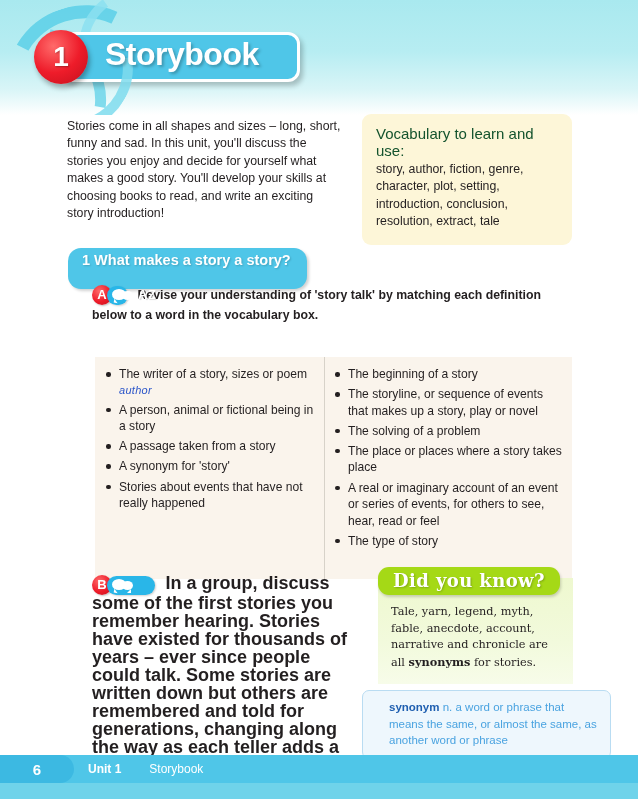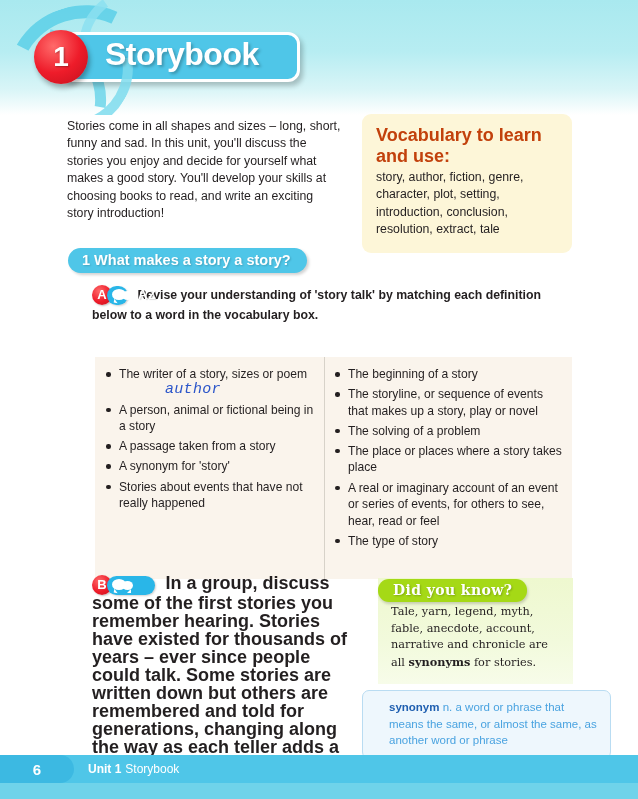--- a/index.html
+++ b/index.html
@@ -63,31 +63,31 @@
   #intro-text{
     position:absolute;left:67px;top:118px;width:275px;
     font-size:12.3px;line-height:17.4px;color:#231f20;
   }
   #vocab-box{
     position:absolute;left:362px;top:114px;width:210px;
     background:#fdf6d8;border-radius:9px;
     padding:11px 14px 14px 14px;box-sizing:border-box;
   }
   #vocab-title{
-    font-size:18px;font-weight:bold;color:#c2410c;margin-bottom:2px;
+    font-size:15px;font-weight:normal;color:#14532d;margin-bottom:2px;
   }
   #vocab-words{
     font-size:12.3px;line-height:17.4px;color:#231f20;
   }
 
   
   #section-pill{
     position:absolute;left:68px;top:248px;
     background:#4fc6e8;border-radius:13px;
-    padding:4px 16px 5px 14px;
+    padding:4px 16px 21px 14px;
     box-shadow:2px 2px 3px rgba(0,0,0,.18);
     color:#ffffff;font-size:14.5px;font-weight:bold;
     text-shadow:1px 1px 2px rgba(0,0,0,.18);
   }
 
   
   #task-a{position:absolute;left:92px;top:285px;width:480px;}
   .task-badge{
     display:inline-block;width:20px;height:20px;border-radius:50%;
     background:radial-gradient(circle at 36% 30%,#ff6a6a 0%,#ee1c2a 55%,#c2101c 100%);
@@ -150,48 +150,46 @@
     font-size:12.1px;line-height:16.6px;color:#231f20;
     margin-bottom:3.5px;
   }
   .def-list li:before{
     content:"";position:absolute;left:1px;top:6px;
     width:4.5px;height:4.5px;border-radius:50%;background:#231f20;
   }
   .handwritten{
     display:block;
     color:#2b55c9;
-    font-family:Liberation Mono, monospace;
+    font-family:Liberation Sans, sans-serif;
     font-style:italic;
-    font-size:15px;
+    font-size:11px;
     letter-spacing:.3px;
     margin-top:-1px;
-    margin-left:46px;
   }
 
   
   #task-b{position:absolute;left:92px;top:575px;width:262px;}
   #task-b-text{
     font-size:18px;line-height:15px;color:#231f20;font-weight:bold;
   }
   #task-b-text .lead{margin-left:6px;}
 
   
   #dyk-wrap{position:absolute;left:378px;top:578px;width:195px;}
   #dyk-header{
     position:absolute;left:0;top:-11px;
     background:#a5d916;border-radius:11px;
     padding:3px 15px 4px 15px;
     box-shadow:1px 2px 3px rgba(0,0,0,.18);
-    color:#ffffff;font-size:14px;font-weight:bold;
+    color:#ffffff;font-size:18px;font-weight:bold;
     font-family:"DejaVu Serif", serif;
     letter-spacing:.4px;
     text-shadow:1px 1px 2px rgba(0,0,0,.22);
     z-index:3;
-    margin-top:12px;
   }
   #dyk-body{
     background:linear-gradient(180deg,#eef8cf 0%,#f2fadc 60%,#f7fce9 100%);
     padding:26px 13px 13px 13px;
     font-family:"DejaVu Serif", serif;
     font-size:11.3px;line-height:16.5px;color:#231f20;
     box-sizing:border-box;
   }
   #dyk-body b{font-weight:bold;}
 
@@ -219,21 +217,21 @@
     border-top-right-radius:14px;border-bottom-right-radius:14px;
   }
   #footer-page-number{
     position:absolute;left:0;top:755px;width:74px;height:28px;
     display:flex;align-items:center;justify-content:center;
     color:#ffffff;font-size:15px;font-weight:bold;
   }
   #footer-label{
     position:absolute;left:88px;top:755px;height:28px;
     display:flex;align-items:center;
-    color:#ffffff;font-size:12px;
+    color:#ffffff;font-size:12px;gap:24px;
   }
   #footer-label .strong{font-weight:bold;margin-right:4px;}
   #footer-strip{
     position:absolute;left:0;top:783px;width:638px;height:16px;
     background:#6fd3ea;
   }
 </style>
 </head>
 <body>
 

